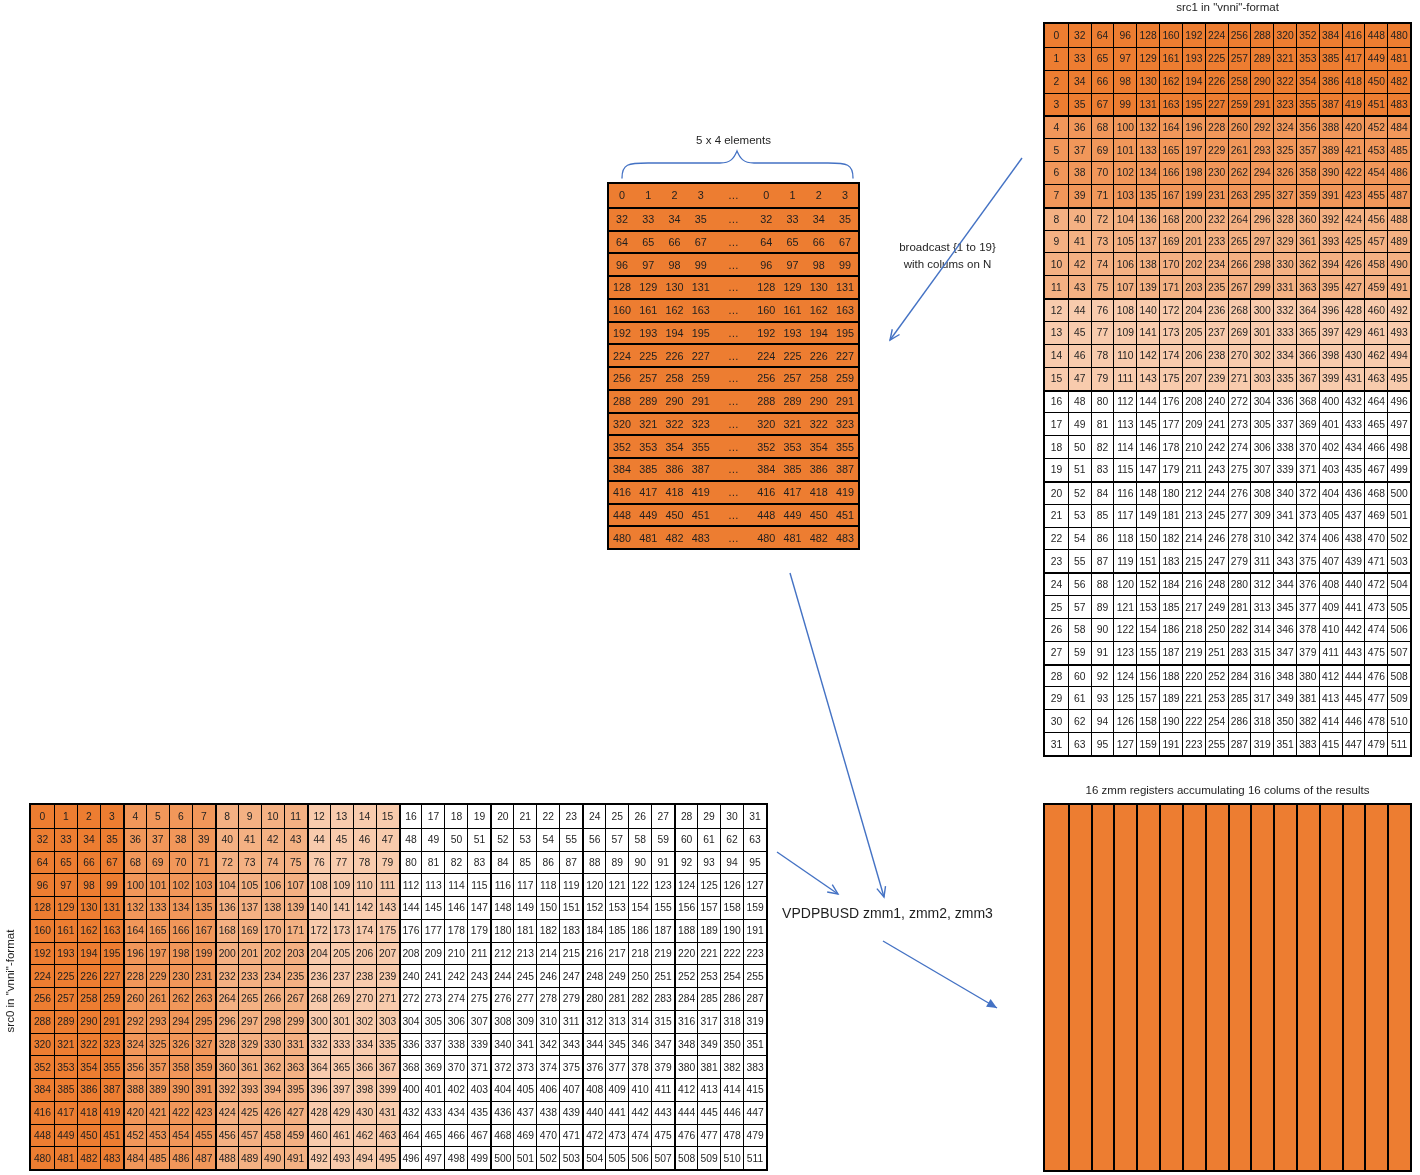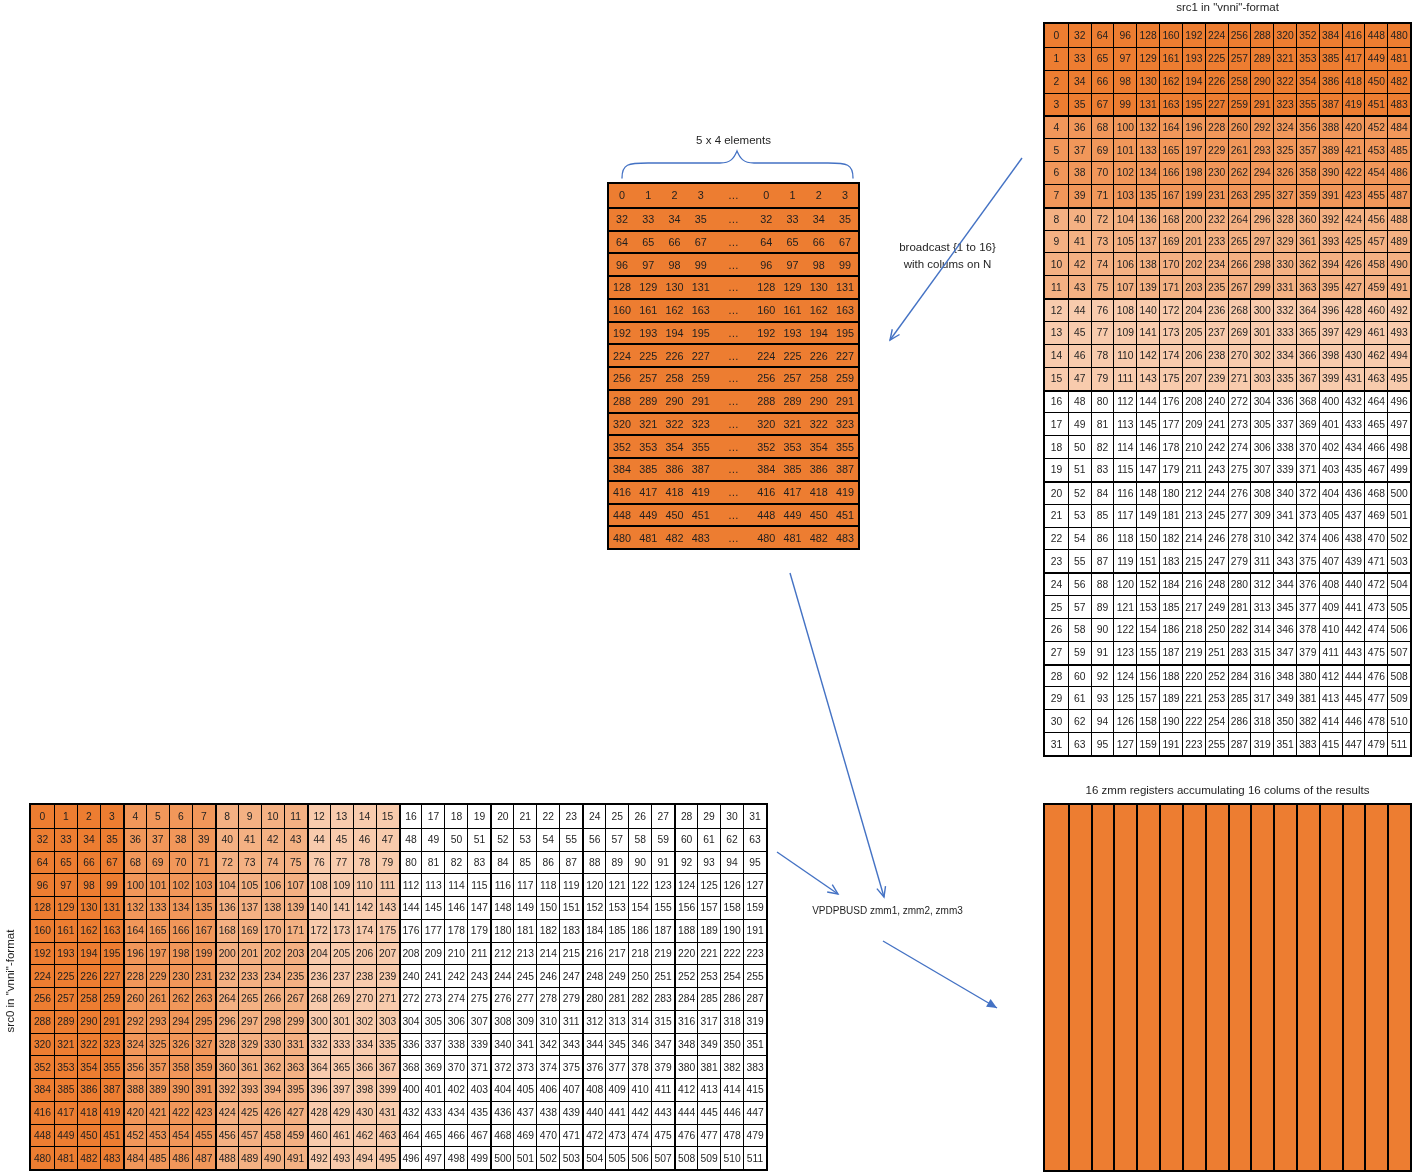--- a/index.html
+++ b/index.html
@@ -30,21 +30,21 @@
   #mid-table{left:607px;top:182px;width:253px;height:368px;display:grid;grid-auto-rows:1fr;
              border:2.5px solid var(--table_border,#000);box-sizing:border-box;
              background:var(--orange_dark,#ED7D31);}
   .mrow{display:grid;grid-template-columns:1fr 1fr 1fr 1fr 1.5fr 1fr 1fr 1fr 1fr;align-items:center;}
   .mrow + .mrow{border-top:2.5px solid var(--table_border,#000);}
   .mrow span{text-align:center;font-size:10.8px;}
   .mrow .dots{font-size:10.8px;}
 
   .brace-label{left:607px;top:134px;width:253px;}
   .broadcast-note{left:855px;top:239px;width:185px;text-align:center;font-size:11.5px;line-height:1.5;}
-  .vpdp-note{left:780px;top:905px;width:215px;text-align:center;font-size:10px;white-space:nowrap;}
+  .vpdp-note{left:780px;top:905px;width:215px;text-align:center;font-size:14px;white-space:nowrap;}
   .src1-title{left:1043px;top:1px;width:369px;}
   .result-title{left:1023px;top:784px;width:409px;}
   .src0-title{left:10px;top:981px;transform:translate(-50%,-50%) rotate(-90deg);
               font-size:11.5px;white-space:nowrap;}
 
   
   #result-grid{left:1043px;top:803px;width:369px;height:369px;display:grid;
                grid-template-columns:repeat(16,1fr);border:2.5px solid var(--table_border,#000);
                box-sizing:border-box;}
   .rcol{background:var(--orange_dark,#ED7D31);}
@@ -765,21 +765,21 @@
         <span>483</span>
         <span class="dots">…</span>
         <span>480</span>
         <span>481</span>
         <span>482</span>
         <span>483</span>
       </div>
     </div>
 
   <div class="abs broadcast-note">
-    <div>broadcast {1 to 16}</div>
+    <div>broadcast {1 to 19}</div>
     <div>with colums on N</div>
   </div>
 
   <div class="abs vpdp-note">VPDPBUSD zmm1, zmm2, zmm3</div>
 
   <div class="abs src0-title">src0 in "vnni"-format</div>
   <div id="src0-grid" class="abs gridtbl">
       <div class="cell sh0 r0 c0">0</div>
       <div class="cell sh0 r0">1</div>
       <div class="cell sh0 r0">2</div>

